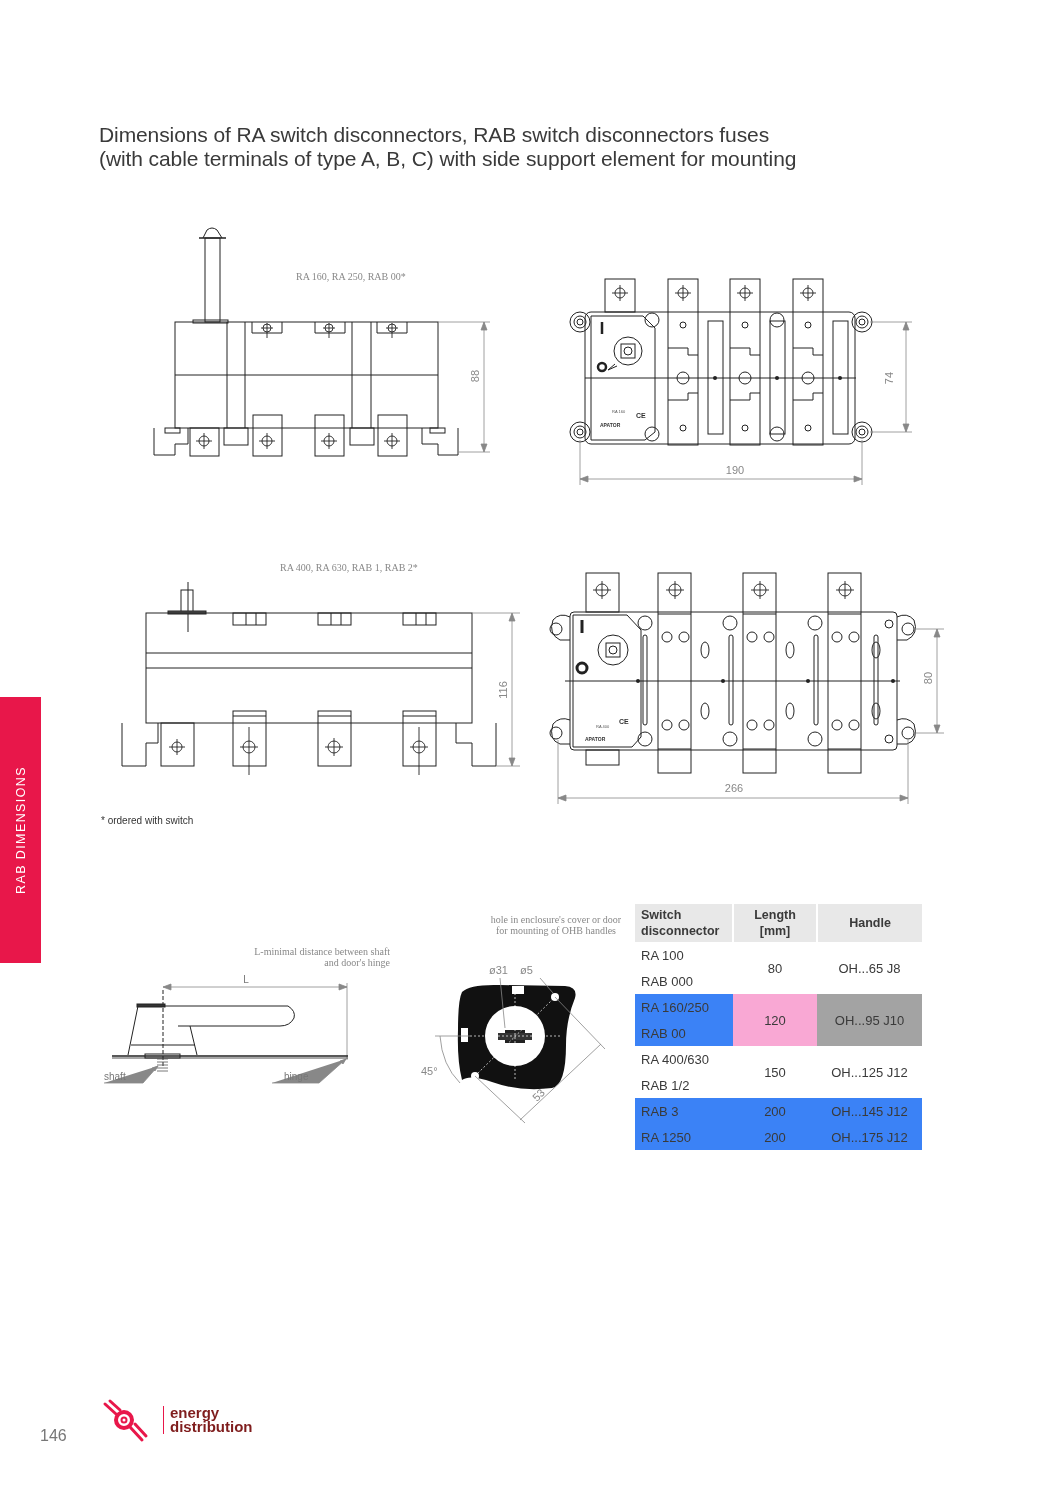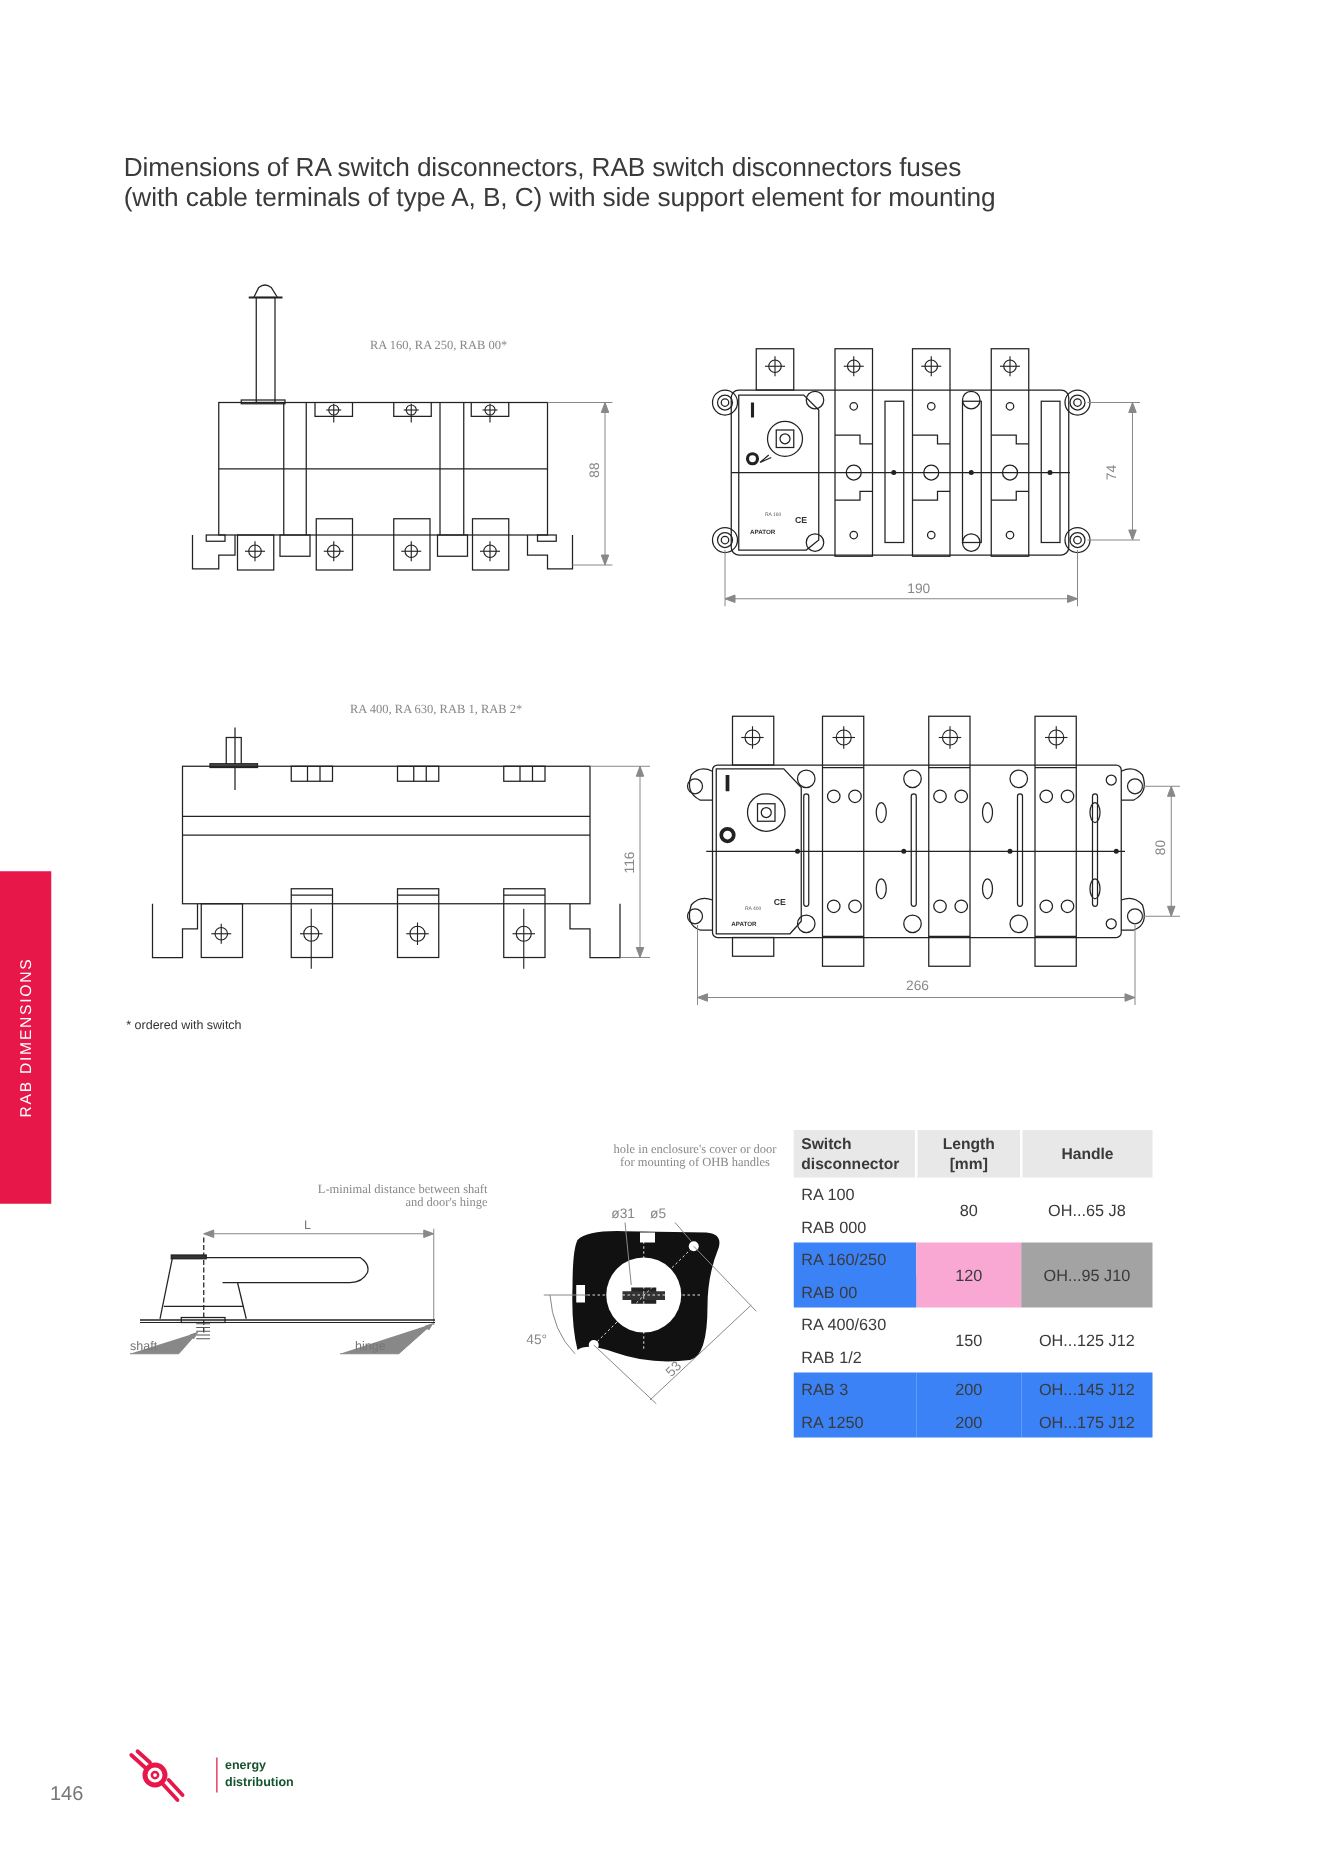--- a/index.html
+++ b/index.html
@@ -24,21 +24,21 @@
   table.spec th { background: #e8e8e8; font-weight: bold; text-align: center; padding: 2px 6px;
                   font-size: 12.5px; line-height: 16px; height: 34px; border-right: 2px solid #fff; }
   table.spec th:first-child { text-align: left; }
   table.spec th:last-child { border-right: none; }
   table.spec td { padding: 0 6px; height: 26px; vertical-align: middle; }
   table.spec td.c { text-align: center; }
   table.spec tr.shade td { background: #3b82f6; }
   .hdr-line { display: block; }
 
   .footer-page { left: 40px; top: 1427px; font-size: 16px; color: #777; font-family: "Liberation Sans", sans-serif; }
-  .brand { left: 173px; top: 1406px; color: #14532d; font-weight: bold; font-size: 10px; line-height: 14px;
+  .brand { left: 163px; top: 1406px; color: #7f1d1d; font-weight: bold; font-size: 15px; line-height: 14px;
            font-family: "Liberation Sans", sans-serif; border-left: 1.5px solid #e8174a; padding-left: 6px; }
 </style>
 </head>
 <body>
 
 <div class="abs title">
   <div>Dimensions of RA switch disconnectors, RAB switch disconnectors fuses</div>
   <div>(with cable terminals of type A, B, C) with side support element for mounting</div>
 </div>
 

